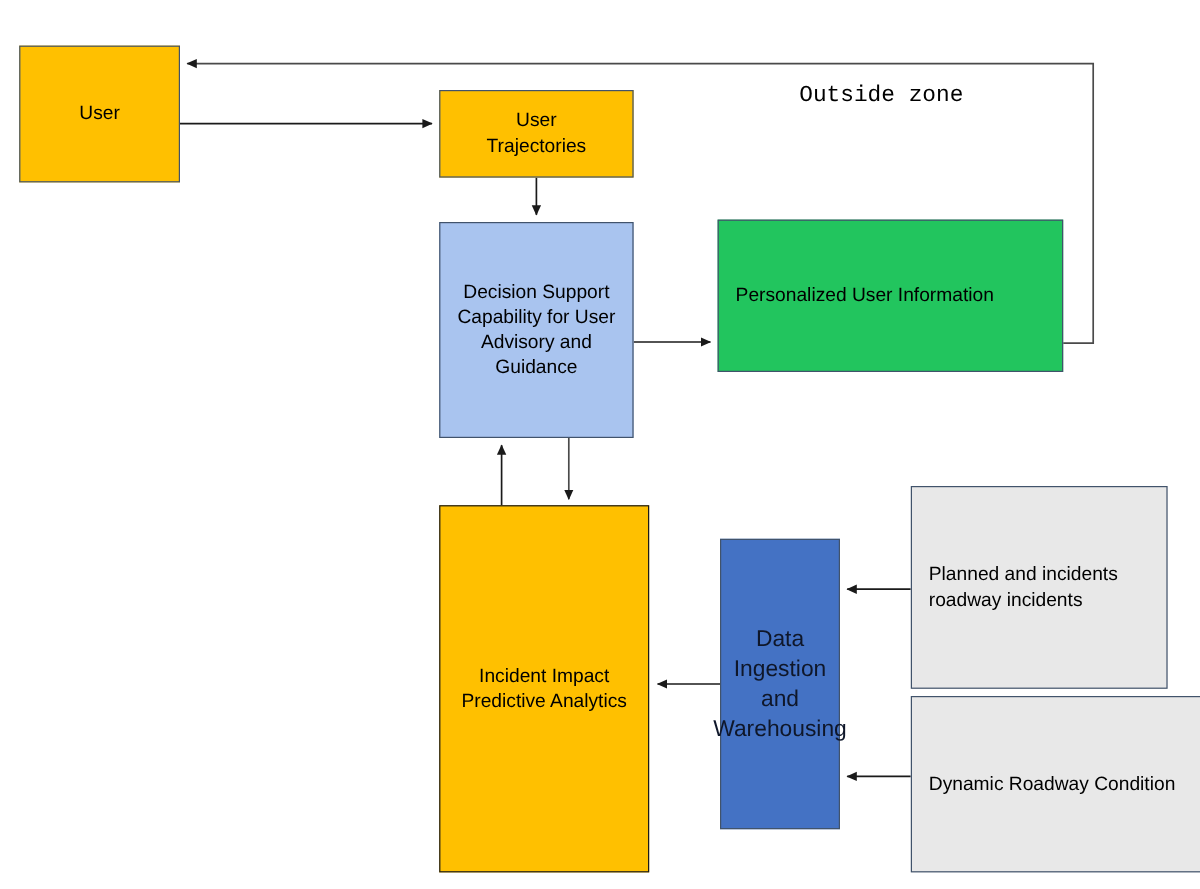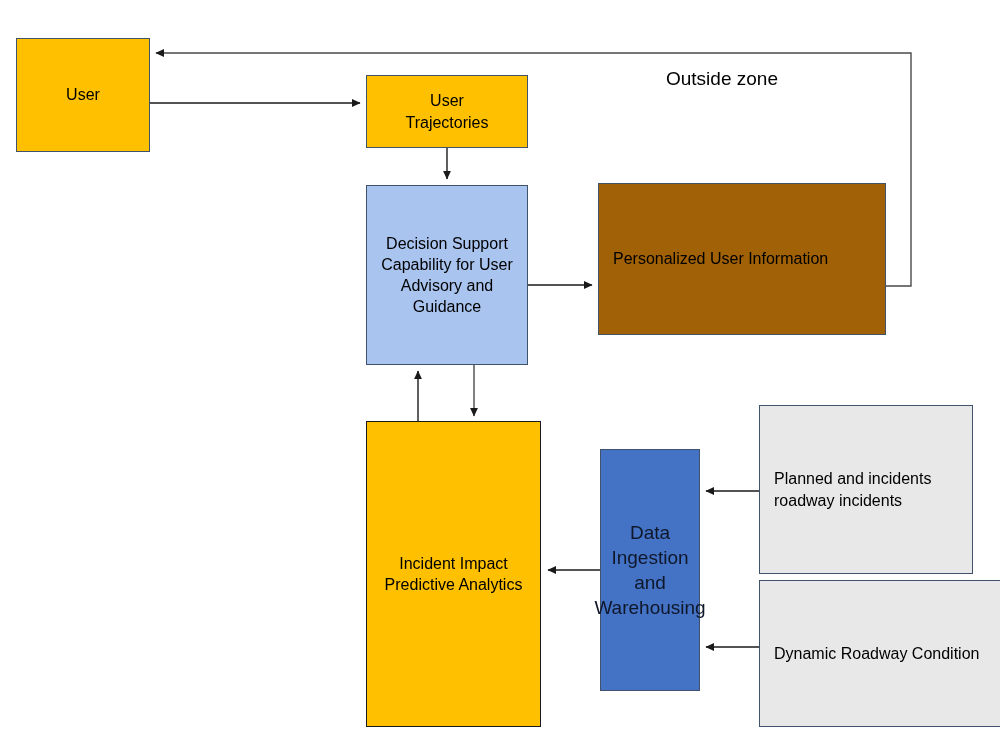--- a/index.html
+++ b/index.html
@@ -35,33 +35,34 @@
     text-align: left;
     padding-left: 14px;
   }
   .node-label {
     display: block;
     white-space: pre-line;
   }
   .n-user          { left:16px;  top:38px;  width:134px; height:114px; background:#FFC000; }
   .n-traj          { left:366px; top:75px;  width:162px; height:73px;  background:#FFC000; }
   .n-decision      { left:366px; top:185px; width:162px; height:180px; background:#A9C4EF; }
-  .n-personalized  { left:598px; top:183px; width:288px; height:152px; background:#a16207; }
+  .n-personalized  { left:598px; top:183px; width:288px; height:127px; background:#22c55e; }
   .n-incident      { left:366px; top:421px; width:175px; height:306px; background:#FFC000; border-color:#1a1a1a; }
   .n-ingestion     { left:600px; top:449px; width:100px; height:242px; background:#4472C4; color:#0f172a; font-size:19px; }
   .n-planned       { left:759px; top:405px; width:214px; height:169px; background:#E8E8E8; }
   .n-dynamic       { left:759px; top:580px; width:249px; height:147px; background:#E8E8E8; }
 
   .zone-label {
     position: absolute;
     left: 666px;
     top: 68px;
     font-size: 19px;
     color: #000000;
     white-space: nowrap;
+    font-family: Liberation Mono, monospace;
   }
   svg.edges {
     position: absolute;
     left: 0;
     top: 0;
     width: 1000px;
     height: 741px;
     pointer-events: none;
   }
 </style>

